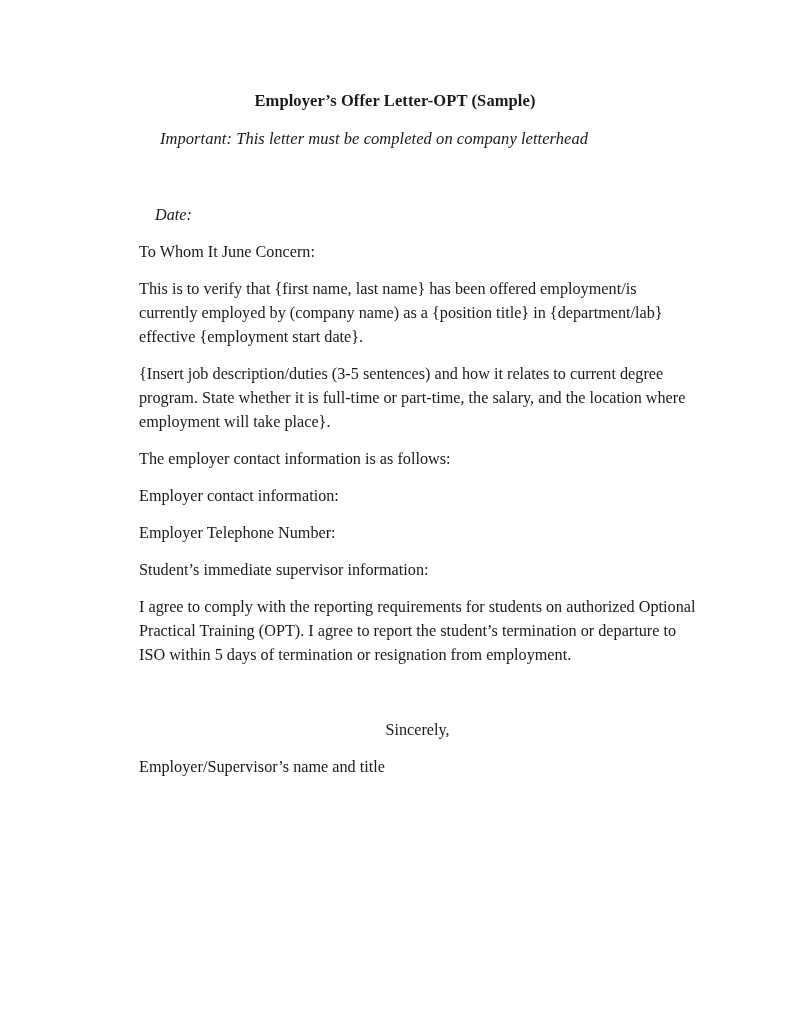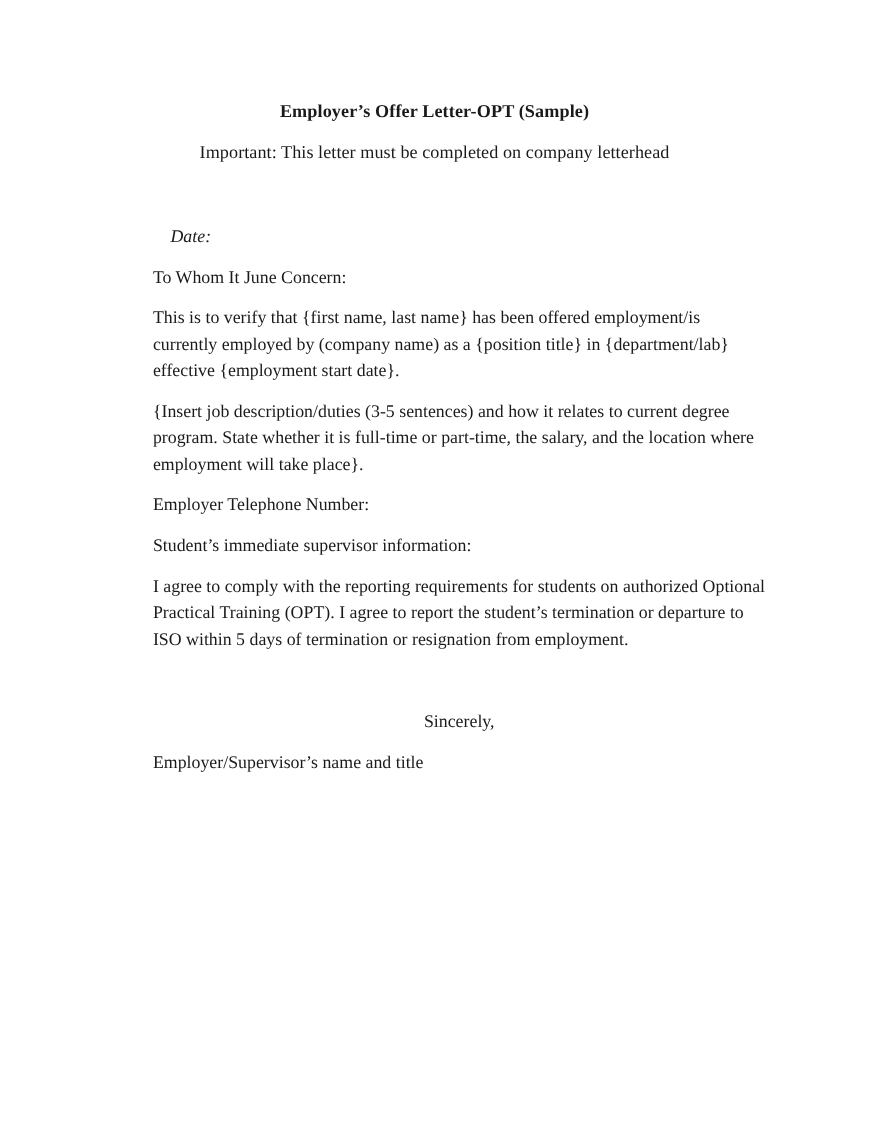--- a/index.html
+++ b/index.html
@@ -34,22 +34,23 @@
     font-weight: bold;
     letter-spacing: 0.1px;
     line-height: 1.2;
   }
 
   .doc-subtitle {
     position: absolute;
     left: 160px;
     top: 129px;
     width: 470px;
-    text-align: center;
+    text-align: left;
     font-size: 16.5px;
+    font-style: italic;
     line-height: 1.2;
     letter-spacing: 0.05px;
   }
 
   
   .body-block {
     position: absolute;
     left: 139px;
     top: 203px;
     width: 557px;
@@ -89,21 +90,23 @@
   <div class="body-block">
 
     <p class="para italic">Date:</p>
 
     <p class="para">To Whom It June Concern:</p>
 
     <p class="para">This is to verify that {first name, last name} has been offered employment/is currently employed by (company name) as a {position title} in {department/lab} effective {employment start date}.</p>
 
     <p class="para">{Insert job description/duties (3-5 sentences) and how it relates to current degree program. State whether it is full-time or part-time, the salary, and the location where employment will take place}.</p>
 
+    <p class="para">The employer contact information is as follows:</p>
 
+    <p class="para">Employer contact information:</p>
 
 
     <p class="para">Employer Telephone Number:</p>
 
     <p class="para">Student’s immediate supervisor information:</p>
 
     <p class="para">I agree to comply with the reporting requirements for students on authorized Optional Practical Training (OPT). I agree to report the student’s termination or departure to ISO within 5 days of termination or resignation from employment.</p>
 
     <p class="para gap-before-sign">Sincerely,</p>
 

